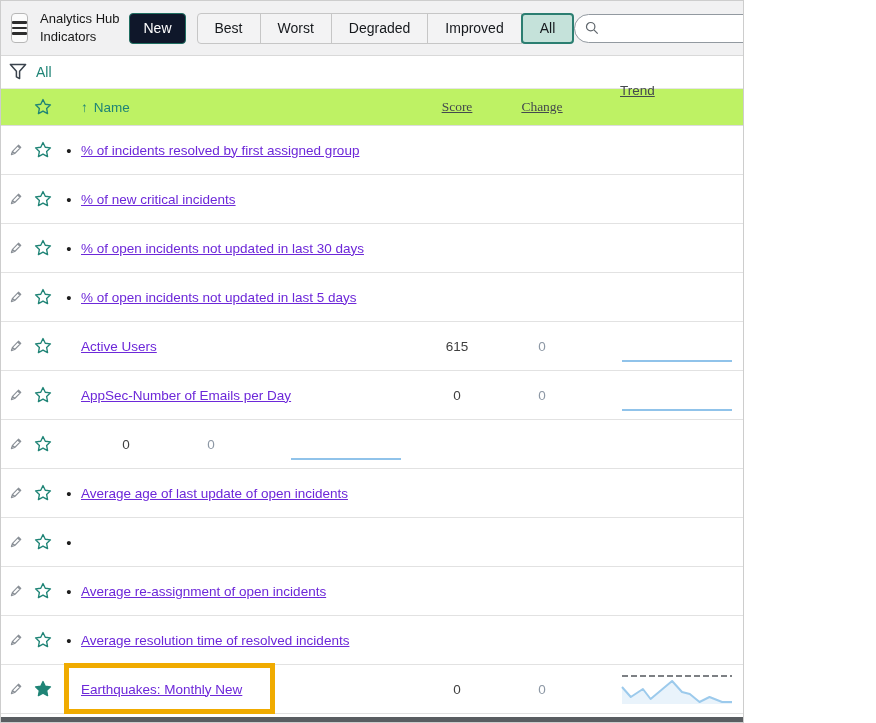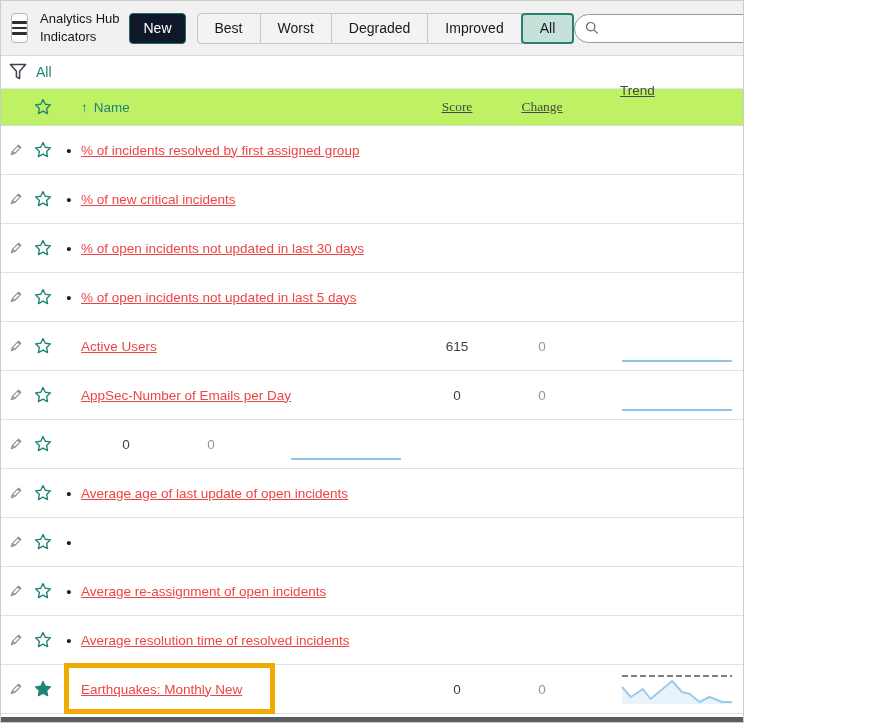--- a/index.html
+++ b/index.html
@@ -24,21 +24,21 @@
   .filter-row { height:33px; display:flex; align-items:center; padding:0 7px; border-bottom:1px solid #e6e6e6; background:#fff; }
   .filter-row .label { color:#1f8476; font-size:14px; margin-left:8px; cursor:pointer; }
 
   
   .hdr { height:37px; display:flex; align-items:center; border-bottom:1px solid #dcdcdc; background:#bef264; }
   .row { height:49px; display:flex; align-items:center; border-bottom:1px solid #e2e2e2; background:#fff; position:relative; }
   .c-edit { width:28px; display:flex; justify-content:flex-start; padding-left:7px; }
   .c-star { width:28px; display:flex; justify-content:center; }
   .c-bullet { width:24px; text-align:center; font-size:15px; color:#1e1e1e; }
   .c-name { flex:1; font-size:13.5px; overflow:hidden; white-space:nowrap; }
-  .c-name a { color:#ef4444; text-decoration:underline; }
+  .c-name a { color:#6d28d9; text-decoration:underline; }
   .c-score { width:90px; text-align:center; font-size:13.5px; color:#404040; }
   .c-change { width:80px; text-align:center; font-size:13.5px; color:#8d98a5; }
   .sp { width:30px; }
   .c-trend { width:131px; height:49px; position:relative; }
   .hdr .c-name { color:#1f8476; font-size:13.5px; }
   .hdr .c-name .arrow { margin-right:6px; }
   .hdr .c-score, .hdr .c-change { color:#44494e; text-decoration:underline;font-family:Liberation Serif, serif; }
   .hdr .c-trend { display:flex; align-items:flex-start; font-size:13.5px; color:#44494e; }
   .hdr .c-trend span { text-decoration:underline; padding-left:8px; }
 

